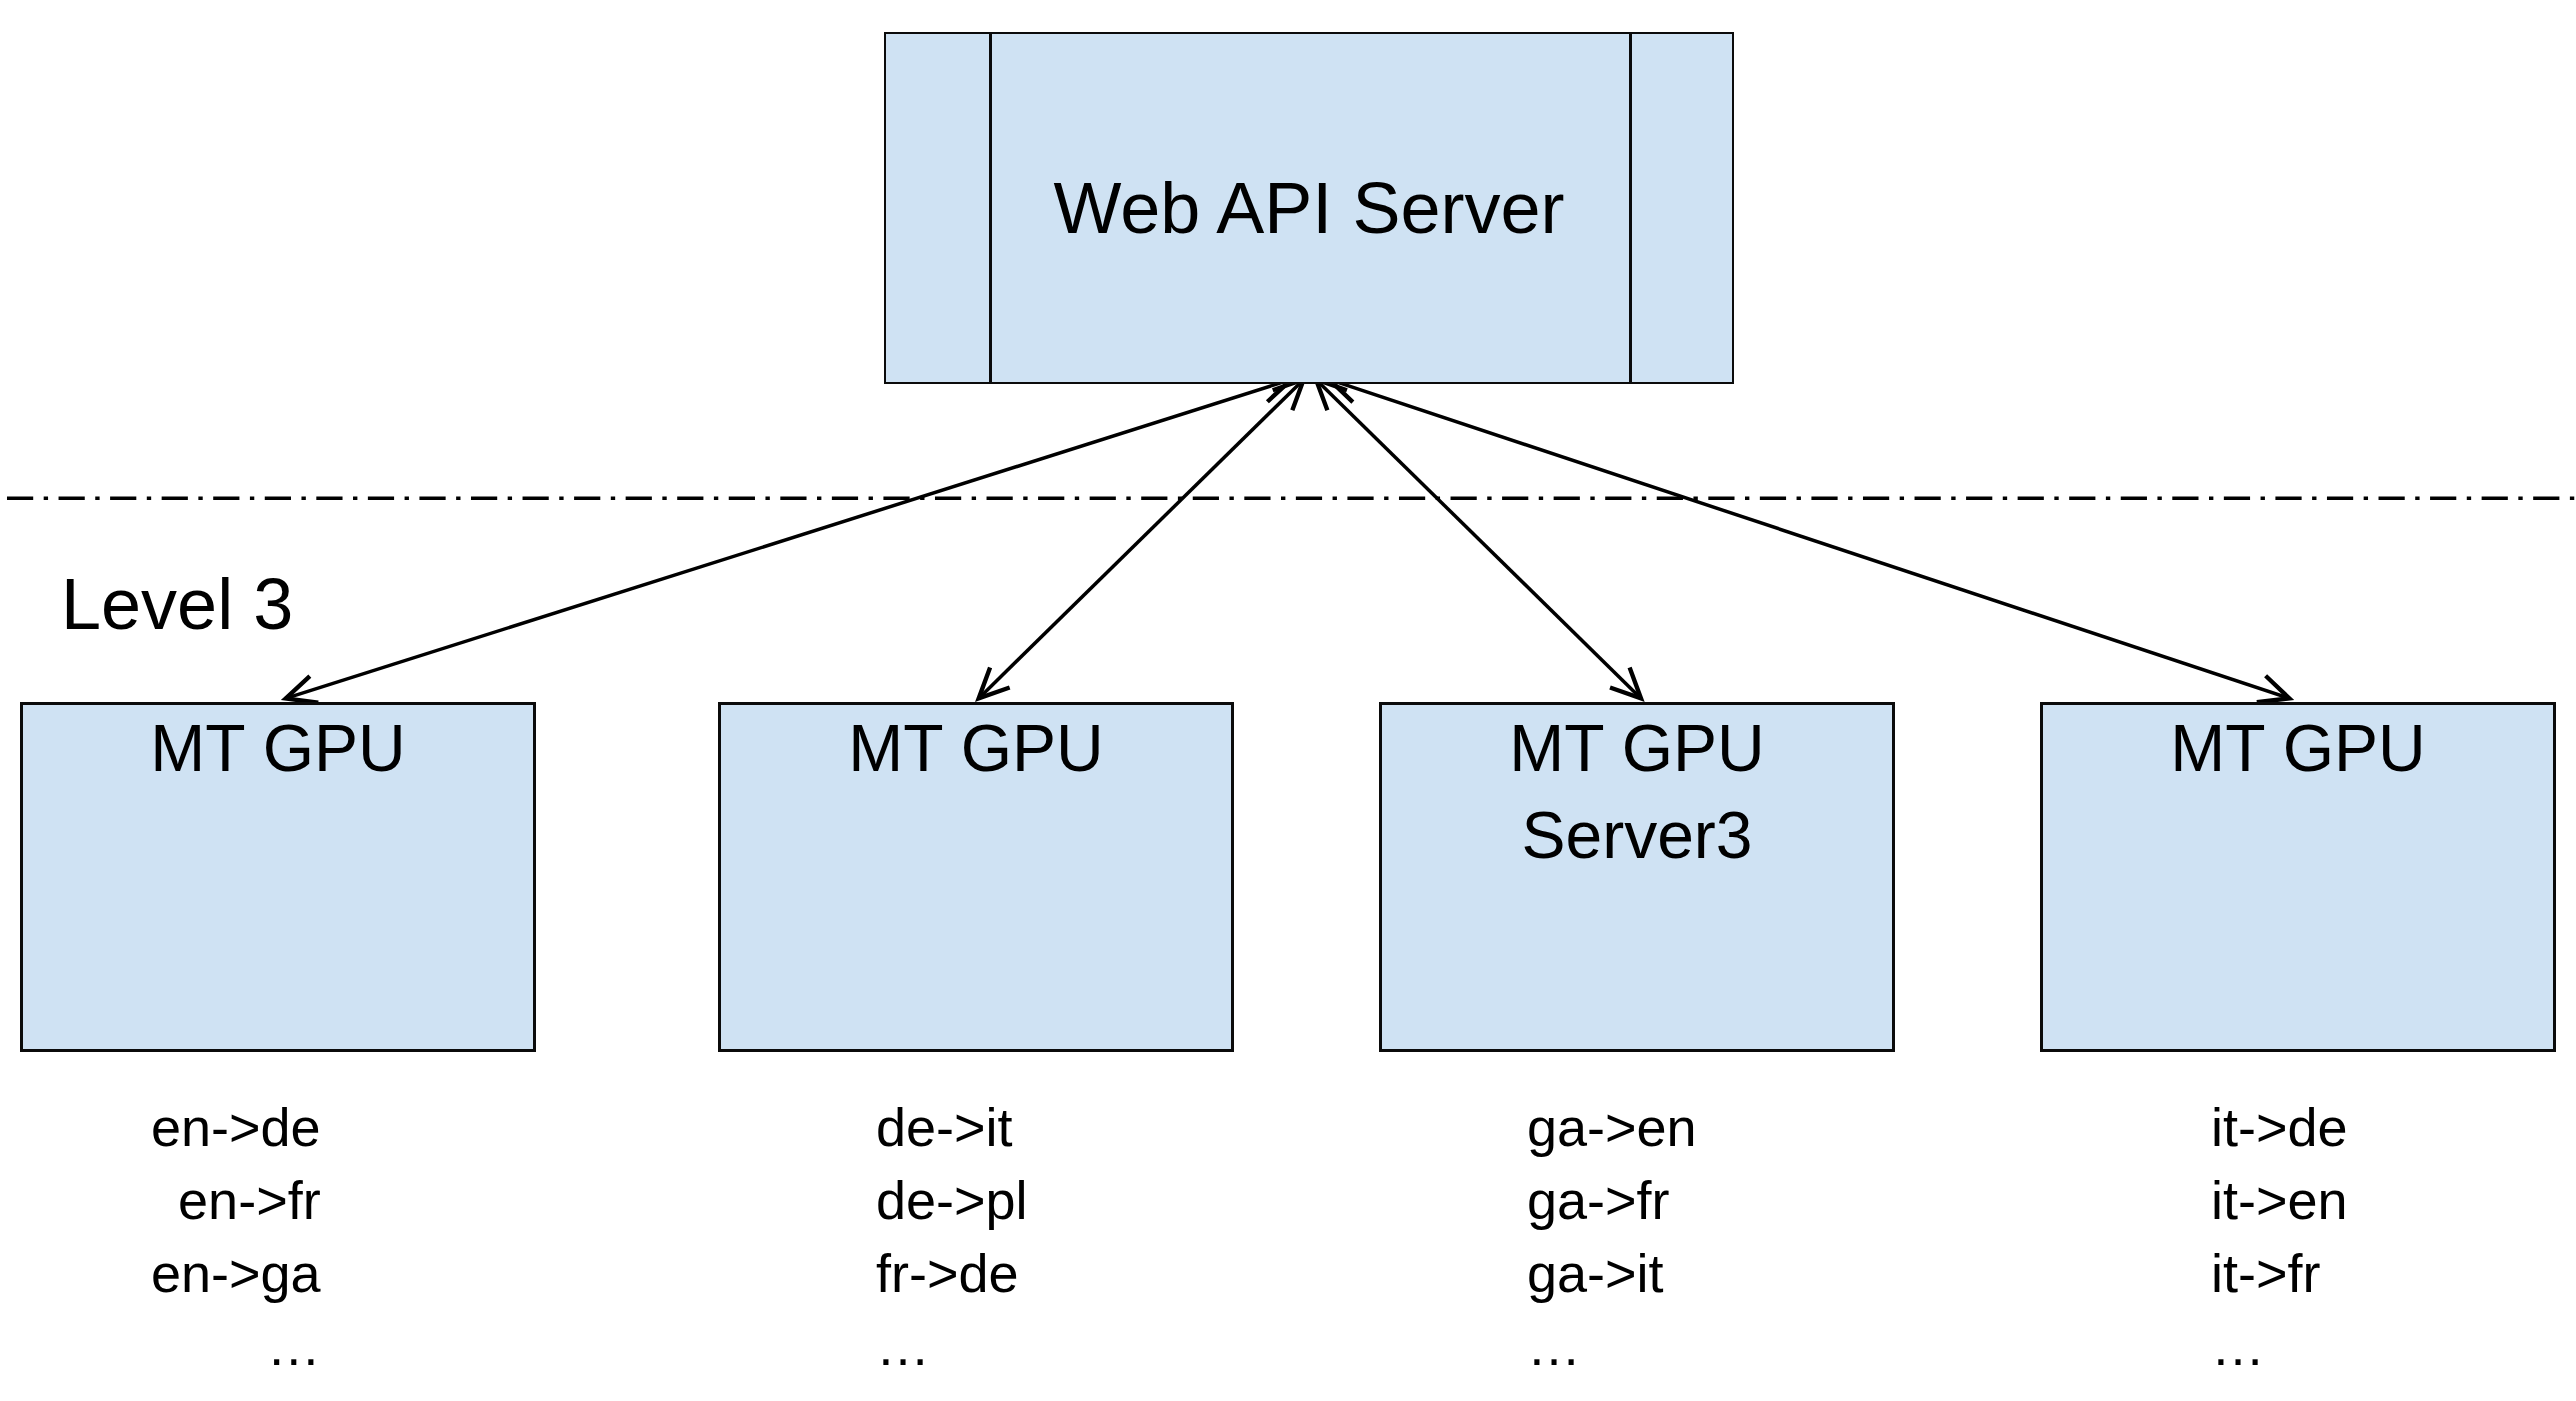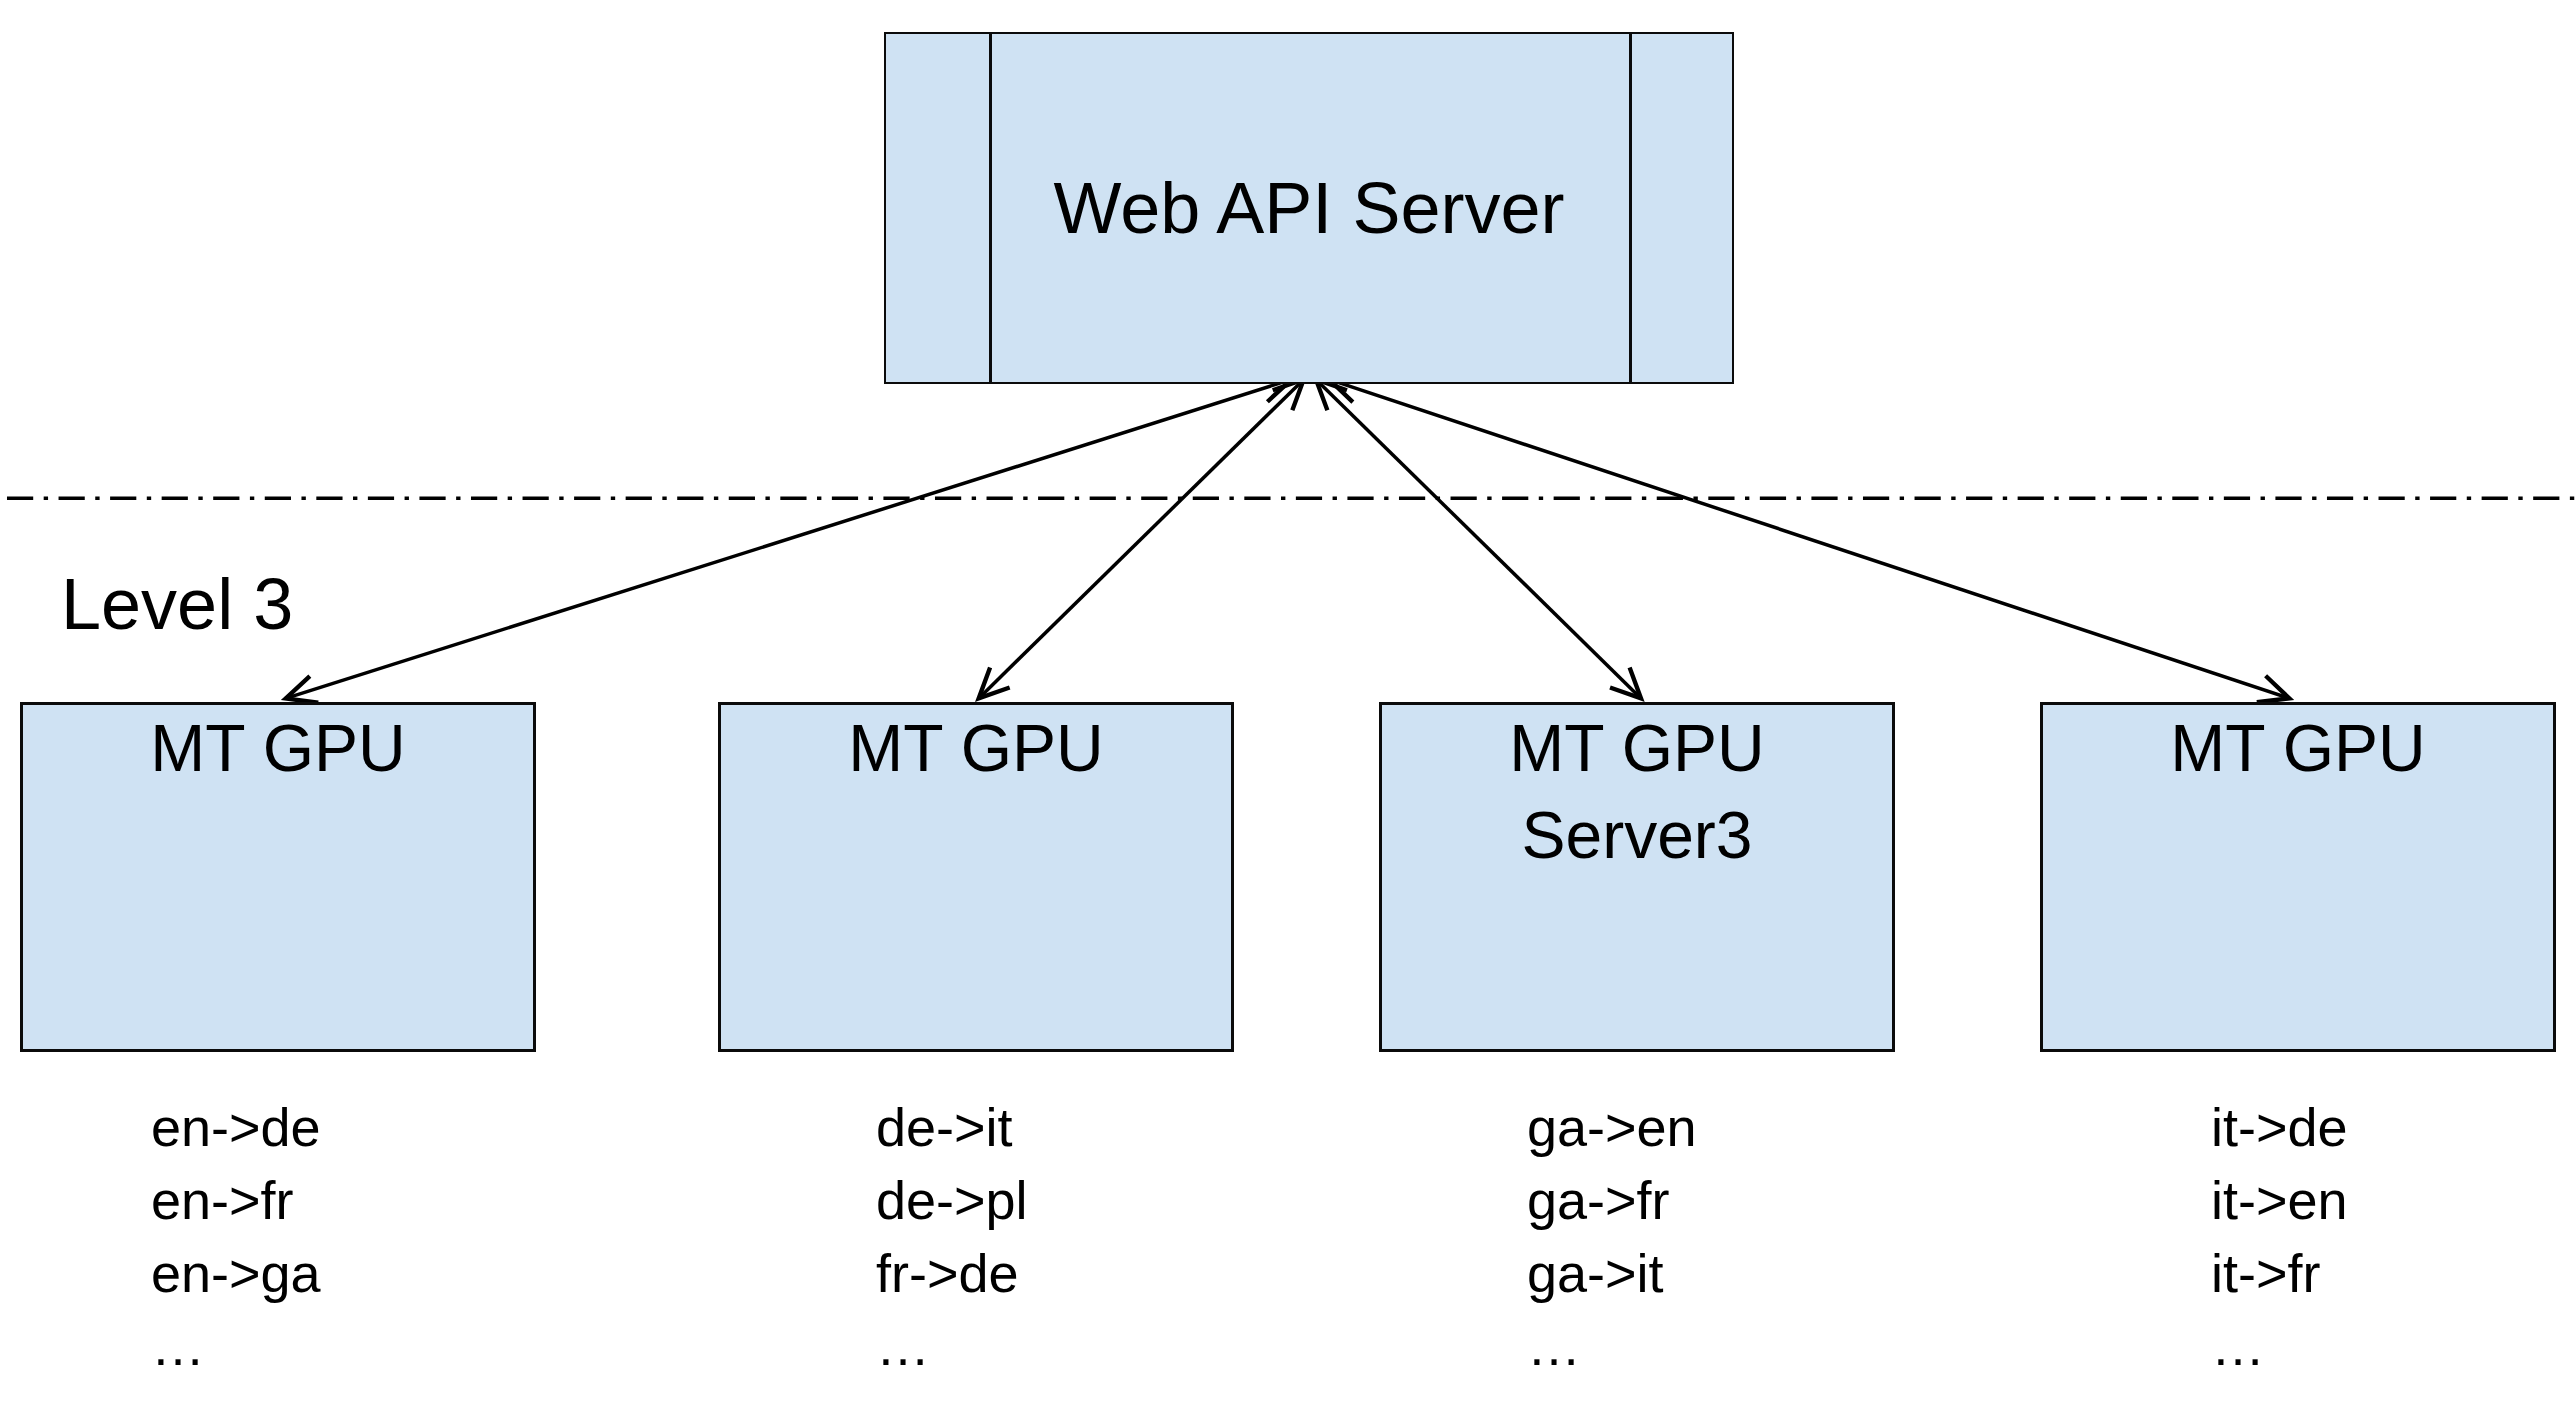--- a/index.html
+++ b/index.html
@@ -78,21 +78,21 @@
   .server-4 { left: 2040px; }
 
   .pair-list {
     position: absolute;
     top: 1091px;
     font-size: 54px;
     line-height: 73px;
     color: var(--text);
     white-space: nowrap;
   }
-  .pairs-1 { left: 151px; }
+  .pairs-1 { left: 151px; text-align: right; }
   .pairs-2 { left: 876px; }
   .pairs-3 { left: 1527px; }
   .pairs-4 { left: 2211px; }
 </style>
 </head>
 <body>
 
 <div class="canvas">
 
   <svg class="svg-layer" width="2576" height="1402" viewBox="0 0 2948 1604" xmlns="http://www.w3.org/2000/svg">

